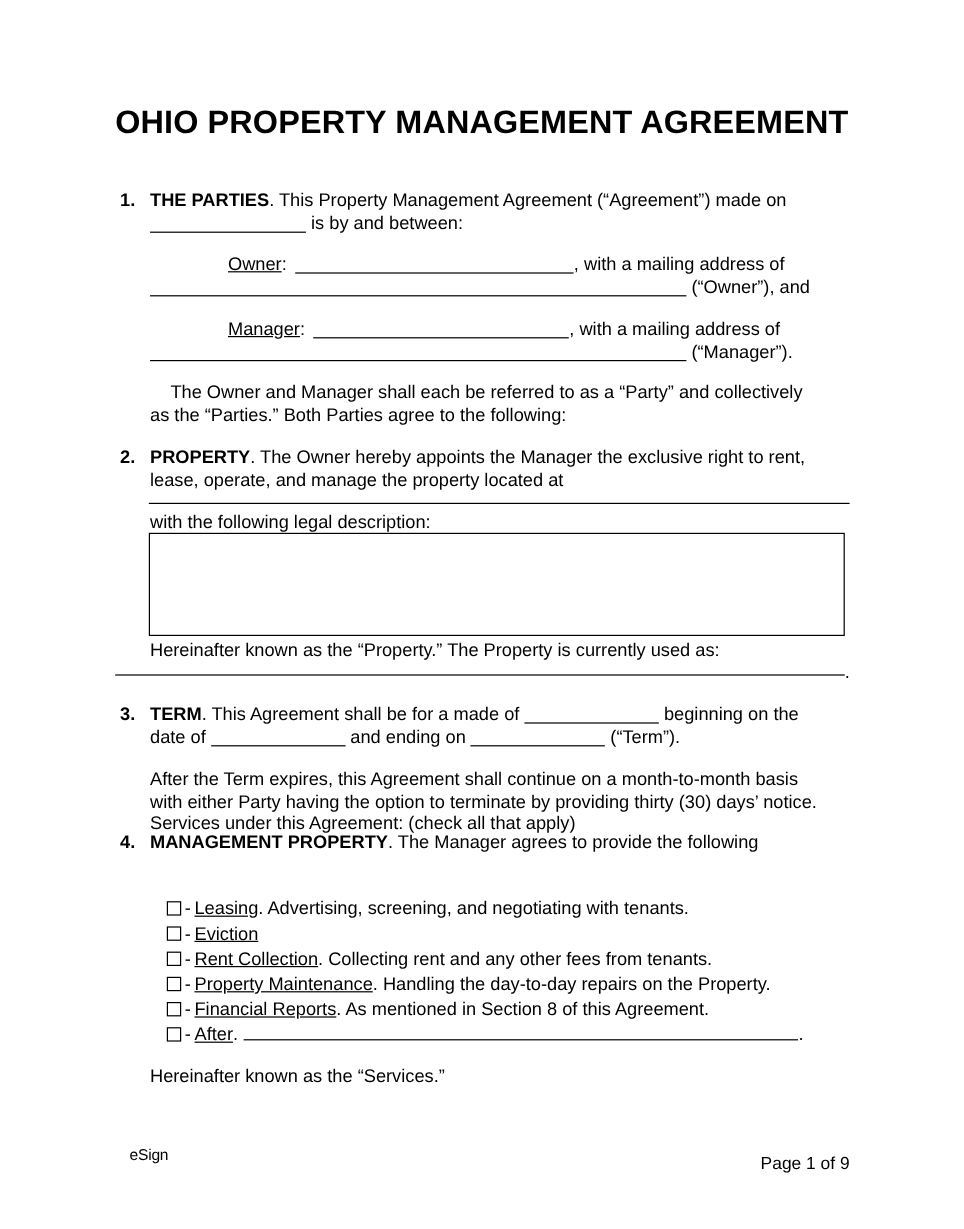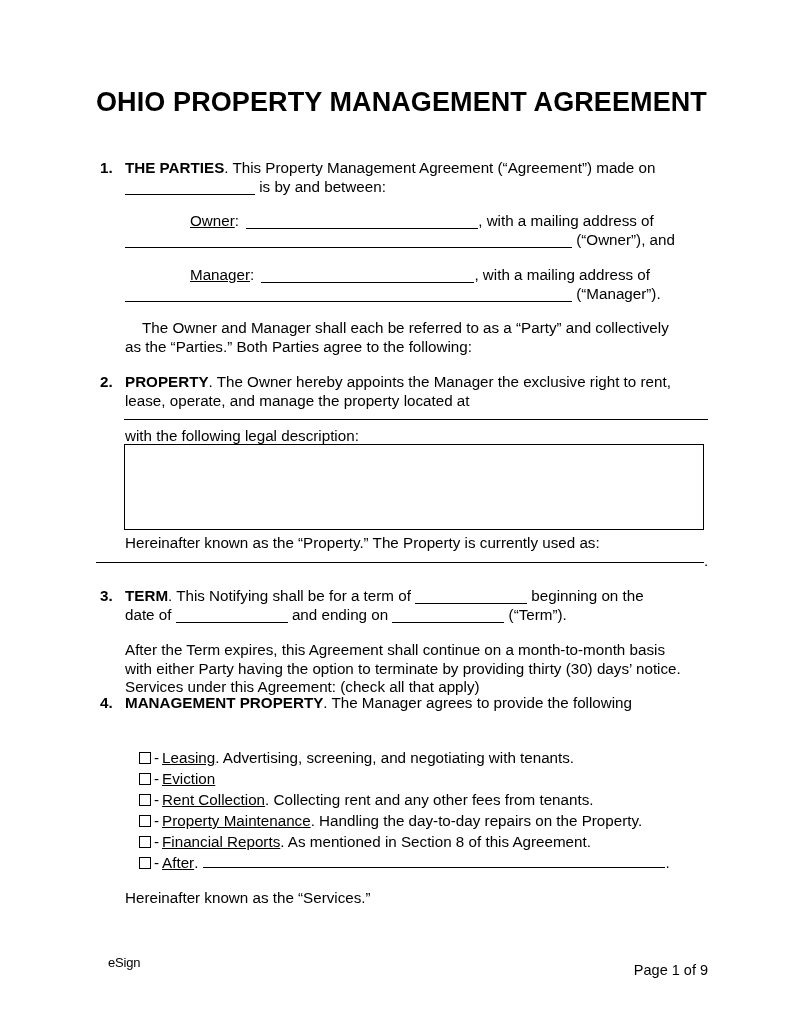--- a/index.html
+++ b/index.html
@@ -160,21 +160,21 @@
   <div class="legalbox" style="left:124px; top:444px; width:580px; height:86px;"></div>
 
   <div class="blk" style="left:125px; top:533px;">Hereinafter known as the “Property.” The Property is currently used as:</div>
 
   <div class="hr" style="left:96px; top:562px; width:608px;"></div>
   <div class="blk" style="left:704px; top:551px;">.</div>
 
   <div class="num" style="left:100px; top:586px;">3.</div>
 
   <div class="blk" style="left:125px; top:586px;">
-    <span class="bold">TERM</span><span>. This Notifying shall be for a term of </span><span class="rule" style="width:112px;"></span><span> beginning on the</span>
+    <span class="bold">TERM</span><span>. This Agreement shall be for a made of </span><span class="rule" style="width:112px;"></span><span> beginning on the</span>
   </div>
 
   <div class="blk" style="left:125px; top:605px;">
     <span>date of </span><span class="rule" style="width:112px;"></span><span> and ending on </span><span class="rule" style="width:112px;"></span><span> (“Term”).</span>
   </div>
 
   <div class="blk" style="left:125px; top:640px;">After the Term expires, this Agreement shall continue on a month-to-month basis</div>
   <div class="blk" style="left:125px; top:659px;">with either Party having the option to terminate by providing thirty (30) days’ notice.</div>
 
   <div class="num" style="left:100px; top:693px;">4.</div>

